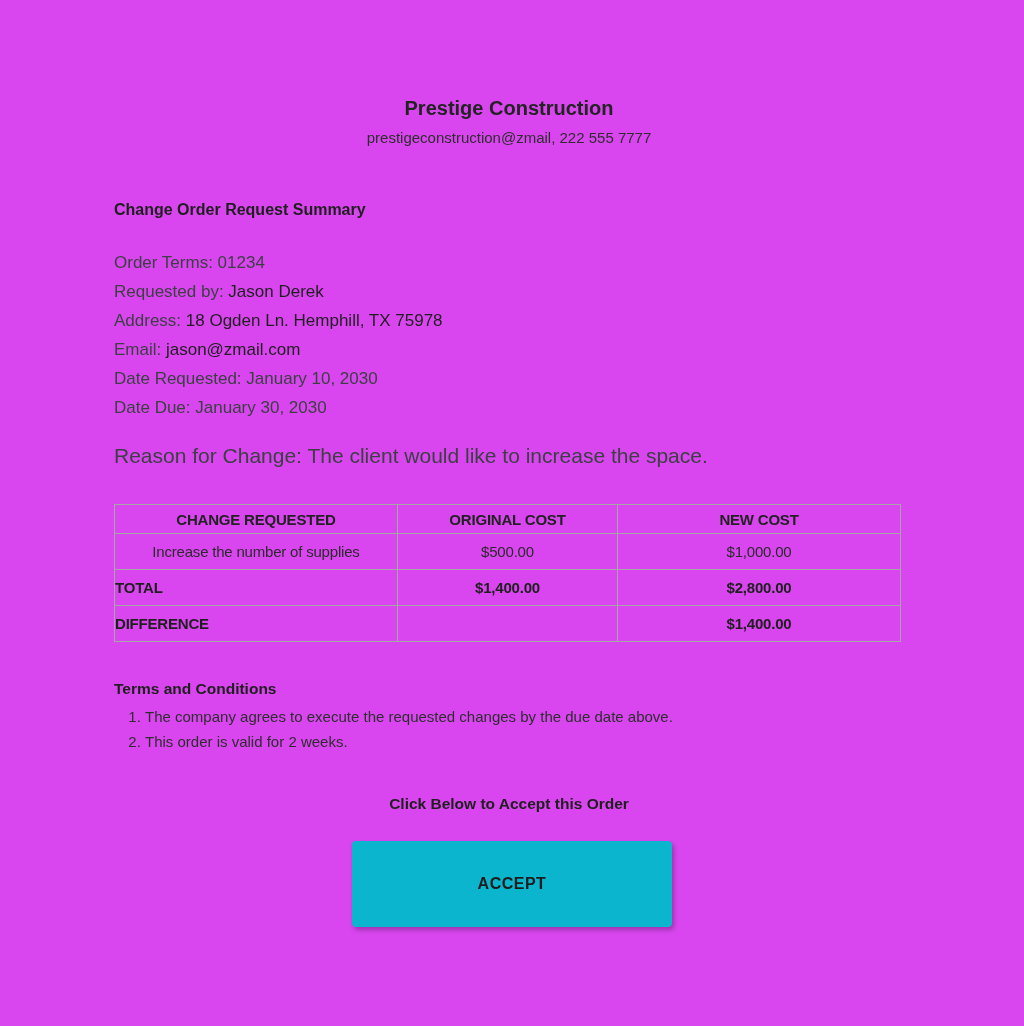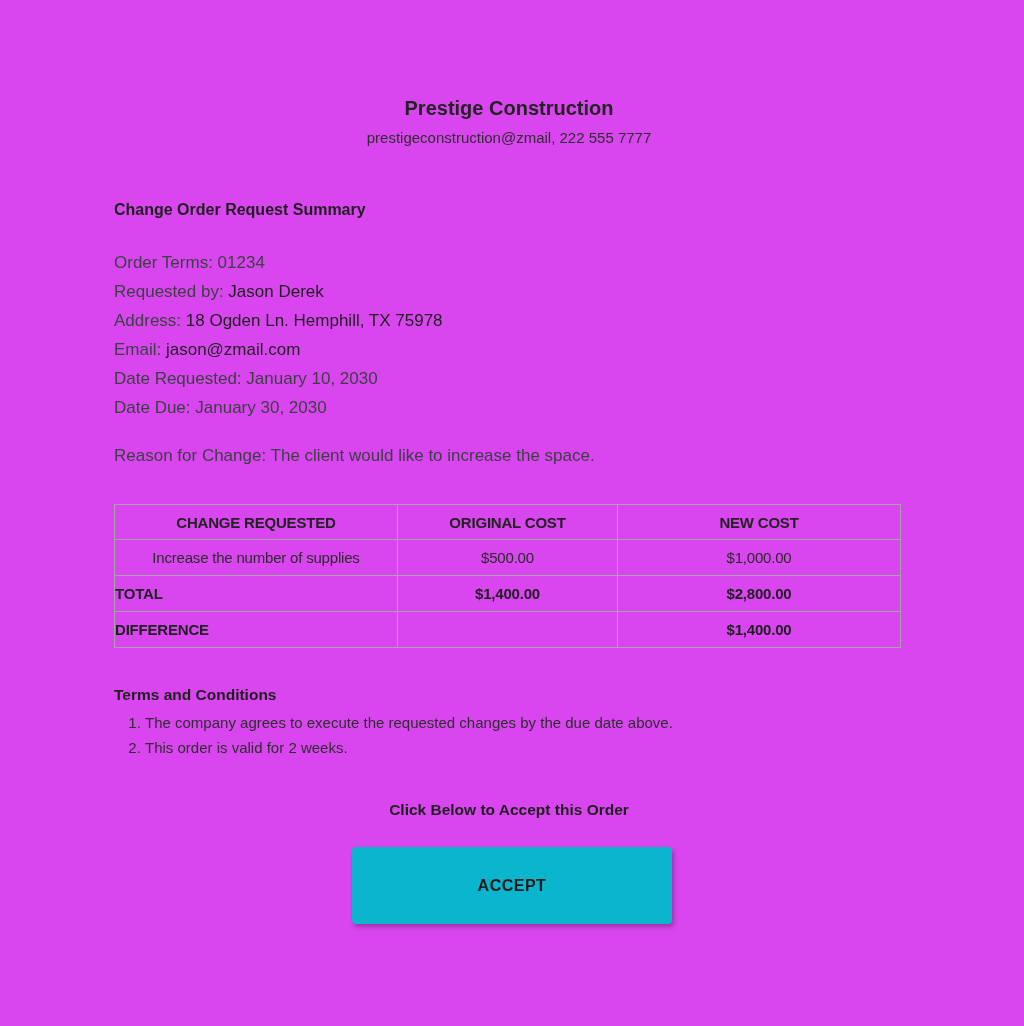--- a/index.html
+++ b/index.html
@@ -46,40 +46,40 @@
   .fields { margin-top: 26px; }
   .field {
     font-size: 17px;
     line-height: 29px;
     color: #3c4043;
   }
   .field .val-bold { font-weight: normal; color: #1f1f1f; }
   
   .reason {
     margin-top: 22px;
-    font-size: 17px;
+    font-size: 21px;
     line-height: 24px;
     color: #3c4043;
   }
   
   .cost-table {
     margin-top: 36px;
     width: 787px;
     border-collapse: collapse;
     table-layout: fixed;
   }
   .cost-table th, .cost-table td {
     border: 1px solid #a6a6a6;
     font-size: 15px;
     text-align: center;
     color: #2b2b2b;
     letter-spacing: -0.2px;
   }
   .cost-table th {
-    height: 35px;
+    height: 29px;
     font-weight: bold;
     color: #222222;
   }
   .cost-table td { height: 36px; }
   .col-change { width: 36%; }
   .col-original { width: 28%; }
   .col-new { width: 36%; }
   .cost-table tr.summary-row td { font-weight: bold; color: #1f1f1f; }
   .cost-table tr.summary-row td.cell-change {
     text-align: left;
@@ -108,21 +108,21 @@
     text-align: center;
     font-size: 15.5px;
     font-weight: bold;
     color: #1f1f1f;
     line-height: 20px;
   }
   .accept-button {
     display: block;
     margin: 27px auto 0 auto;
     width: 320px;
-    height: 77px;
+    height: 86px;
     border: none;
     border-radius: 4px;
     background: #0ab5cd;
     color: #1c1c1c;
     font-family: "Liberation Sans", "DejaVu Sans", sans-serif;
     font-size: 16px;
     font-weight: bold;
     letter-spacing: 0.5px;
     box-shadow: 2px 3px 5px rgba(0,0,0,0.28);
     cursor: pointer;

